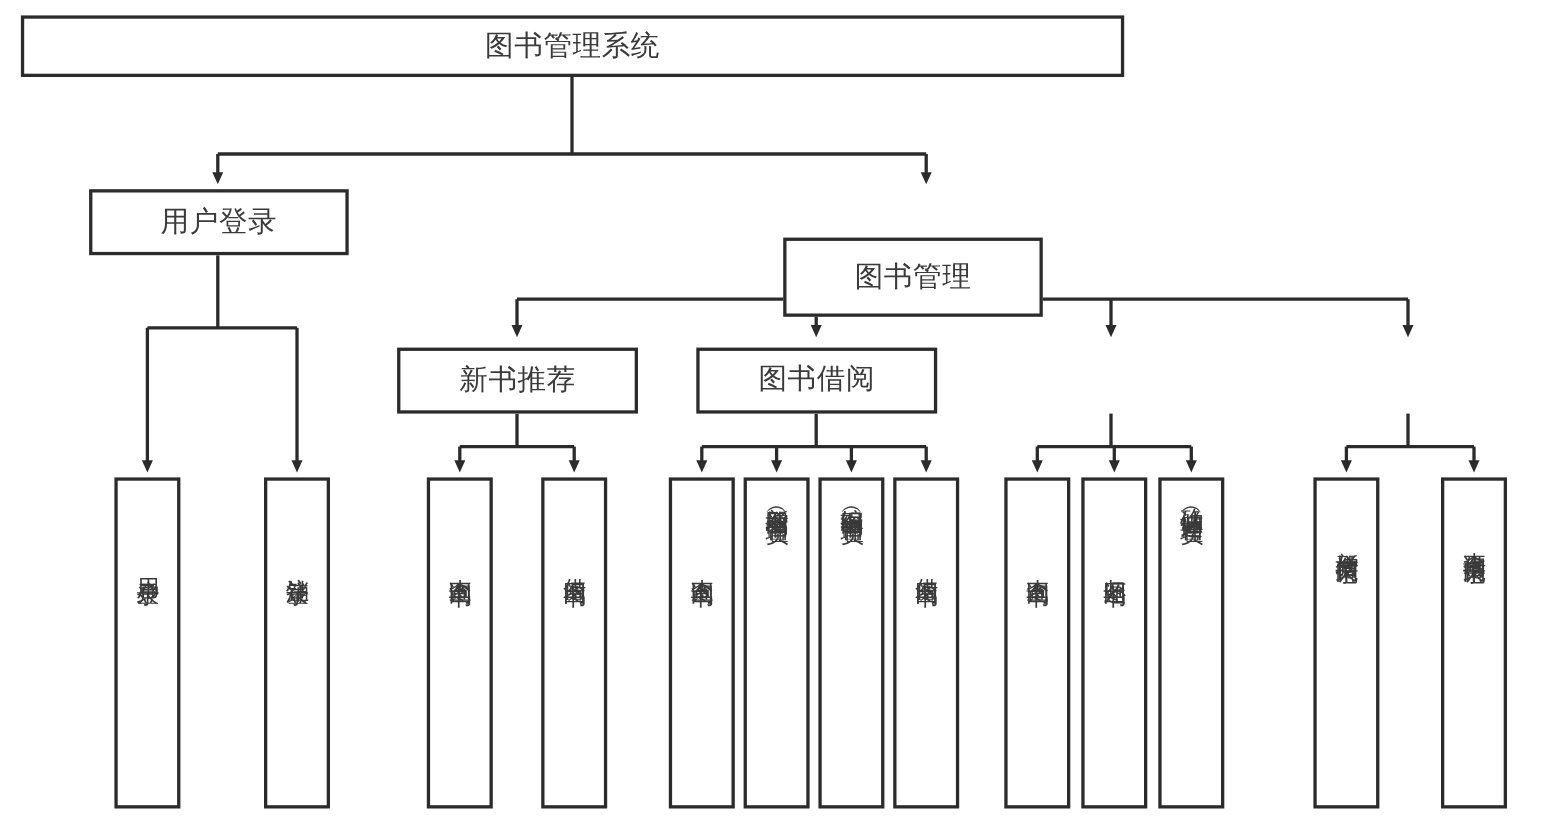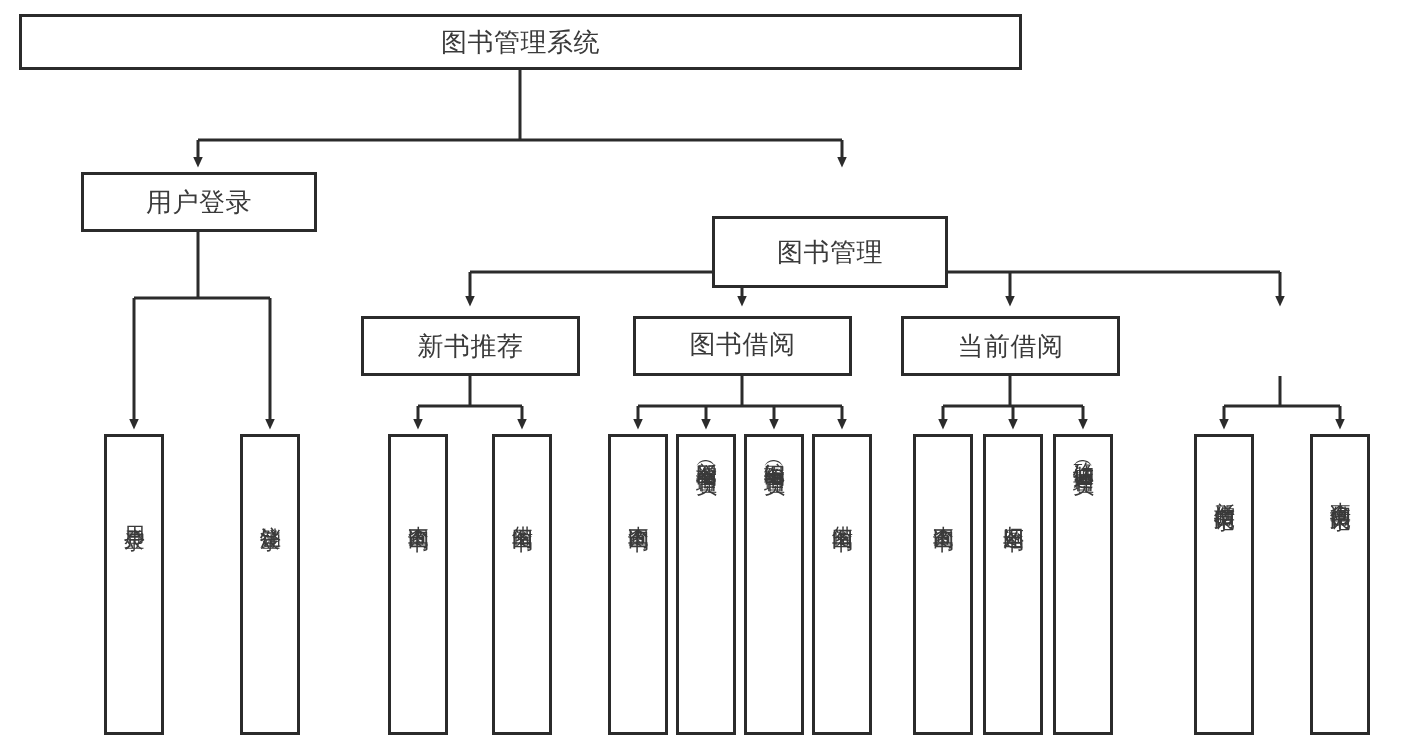--- a/index.html
+++ b/index.html
@@ -139,23 +139,20 @@
   <div class="node" style="left:712px; top:172px; width:236px; height:72px;margin-top:44px;">
     <span class="label">图书管理</span>
   </div>
 
   <div class="node" style="left:361px; top:316px; width:219px; height:60px;">
     <span class="label">新书推荐</span>
   </div>
   <div class="node" style="left:633px; top:316px; width:219px; height:60px;font-family:Liberation Mono, monospace;">
     <span class="label">图书借阅</span>
   </div>
-  <div class="node" style="left:901px; top:316px; width:219px; height:60px;">
-    <span class="label">当前借阅</span>
-  </div>
 
   <div class="node vert mid" style="left:104px; top:434px; width:60px; height:301px;">
     <span class="label">用户登录</span>
   </div>
   <div class="node vert mid" style="left:240px; top:434px; width:60px; height:301px;">
     <span class="label">注销登录</span>
   </div>
 
   <div class="node vert mid" style="left:388px; top:434px; width:60px; height:301px;">
     <span class="label">查询图书</span>

